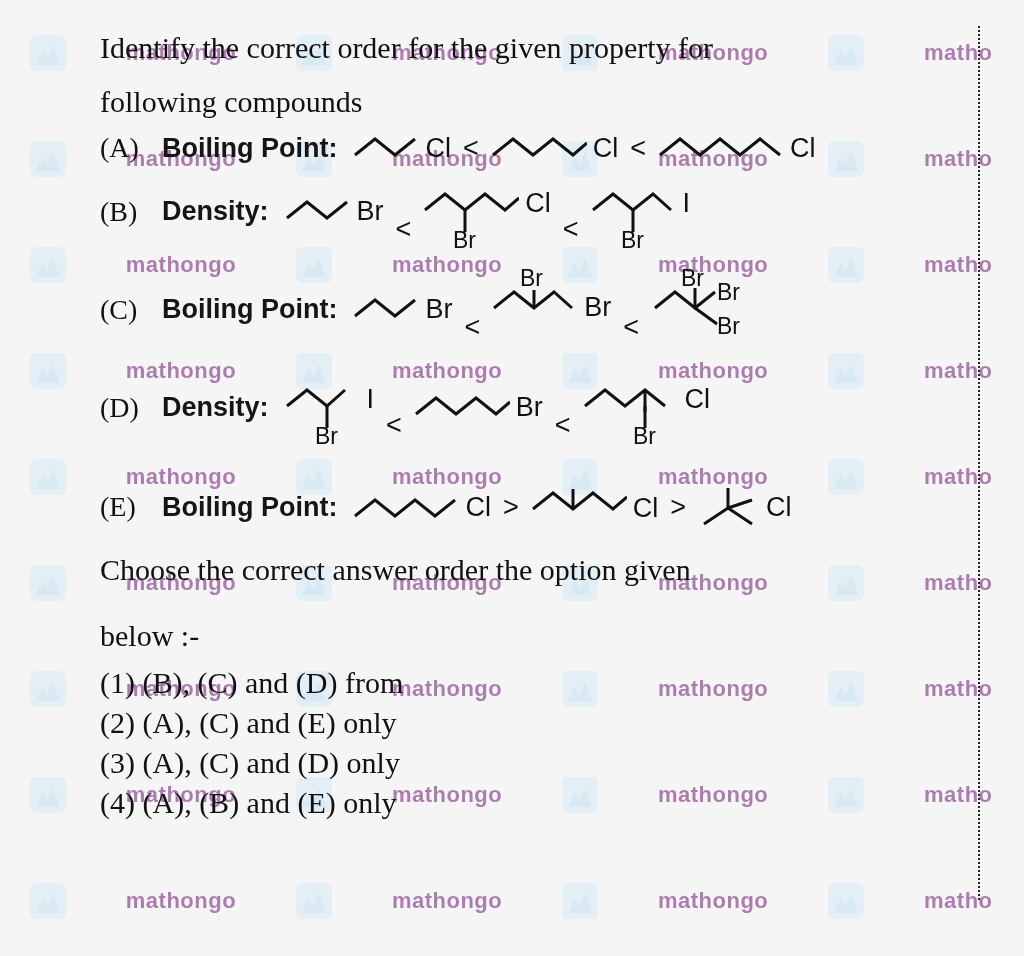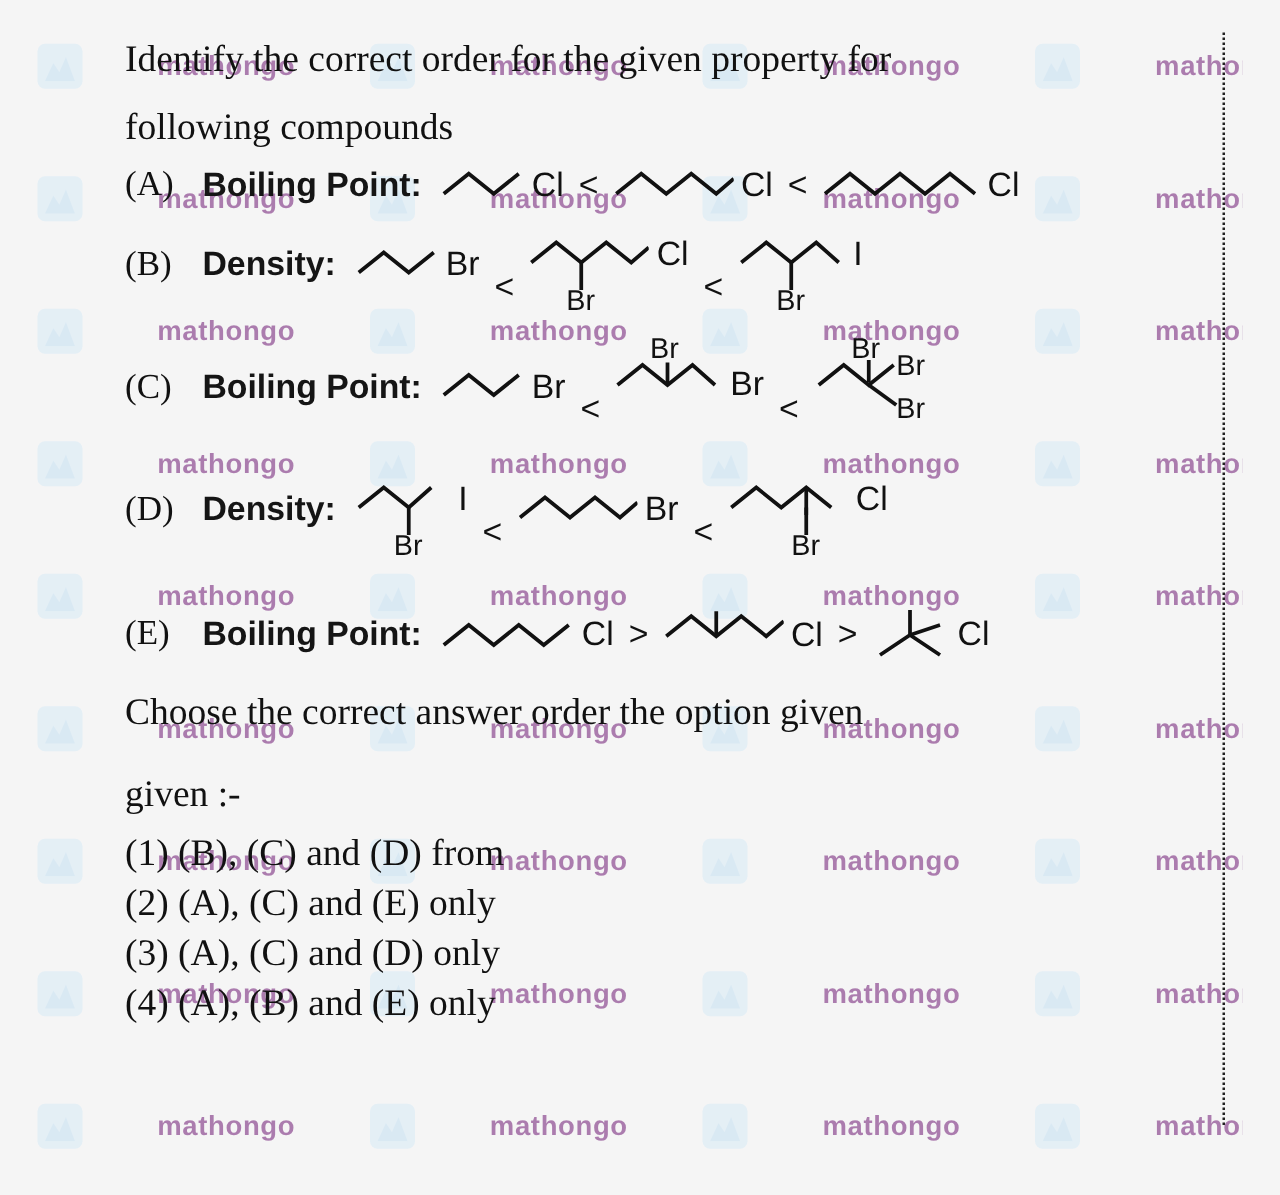--- a/index.html
+++ b/index.html
@@ -364,21 +364,21 @@
       <svg width="62" height="42">
         <line x1="30" y1="2" x2="30" y2="22" stroke="#111" stroke-width="3"></line>
         <polyline points="6,38 30,22 54,38" fill="none" stroke="#111" stroke-width="3"></polyline>
         <line x1="30" y1="22" x2="54" y2="14" stroke="#111" stroke-width="3"></line>
       </svg>
       <span style="padding-top:6px">Cl</span>
     </span>
   </div>
 
   <div class="answers-intro">Choose the correct answer order the option given</div>
-  <div class="answers-intro">given :-</div>
+  <div class="answers-intro">below :-</div>
 
   <div class="ans-row">
     <span>(1)</span>
     <span>(B), (C) and (D) from</span>
   </div>
   <div class="ans-row">
     <span>(2)</span>
     <span>(A), (C) and (E) only</span>
   </div>
   <div class="ans-row">

